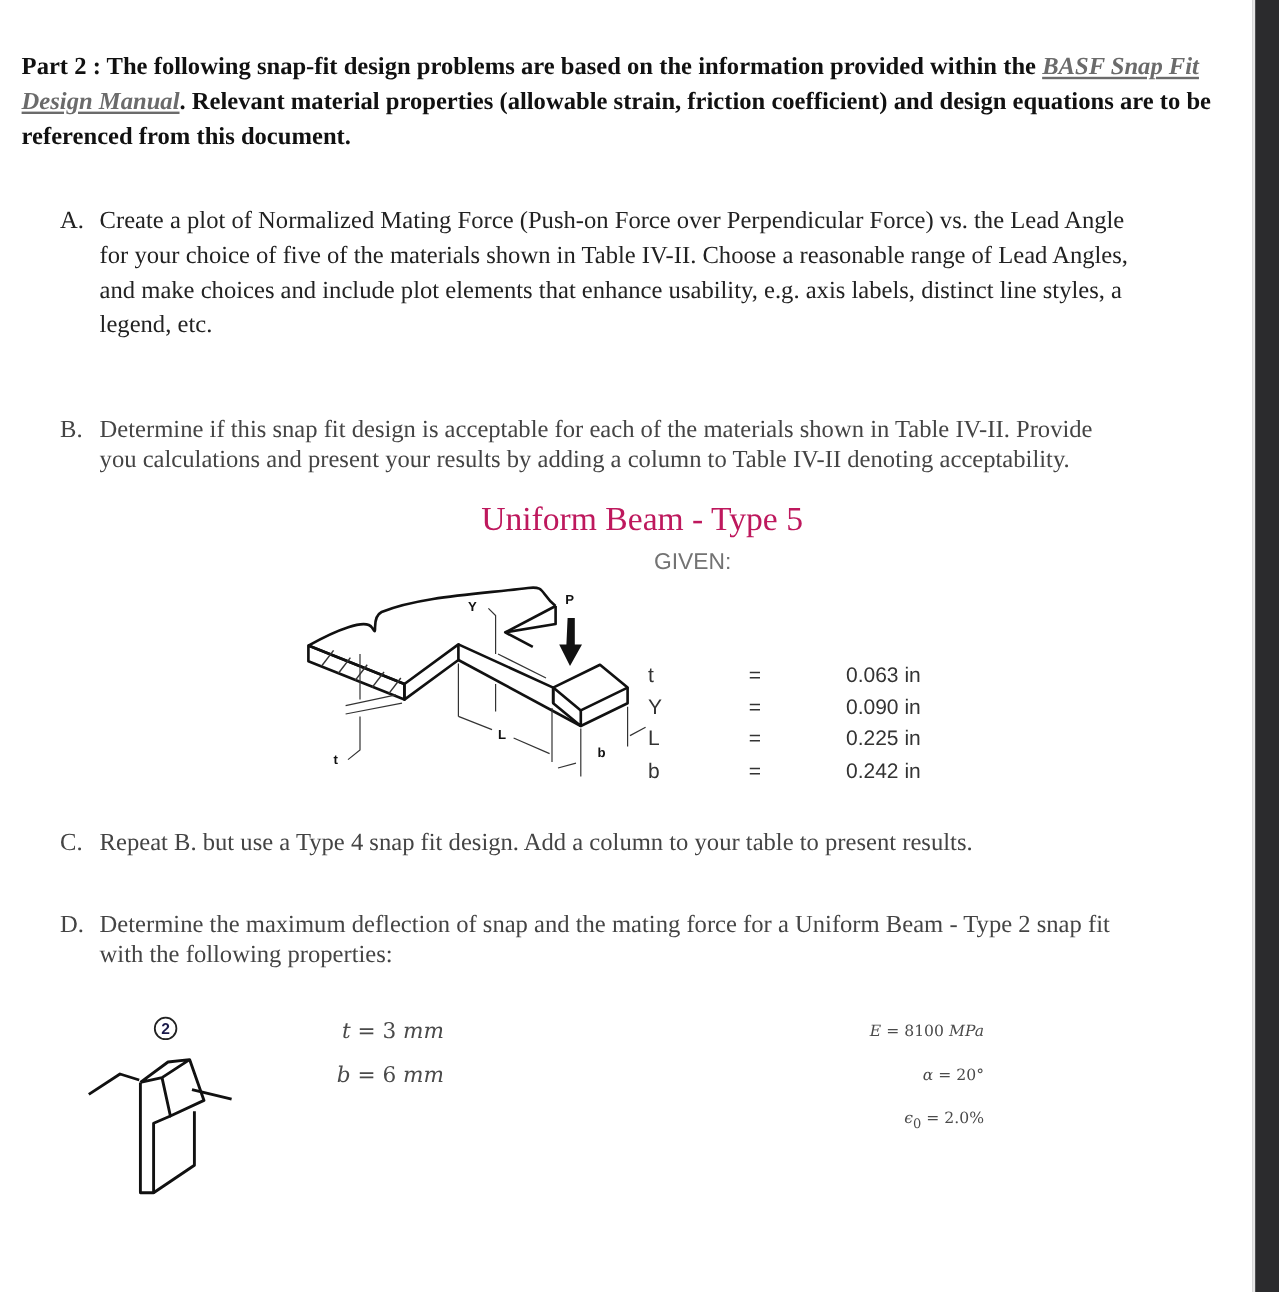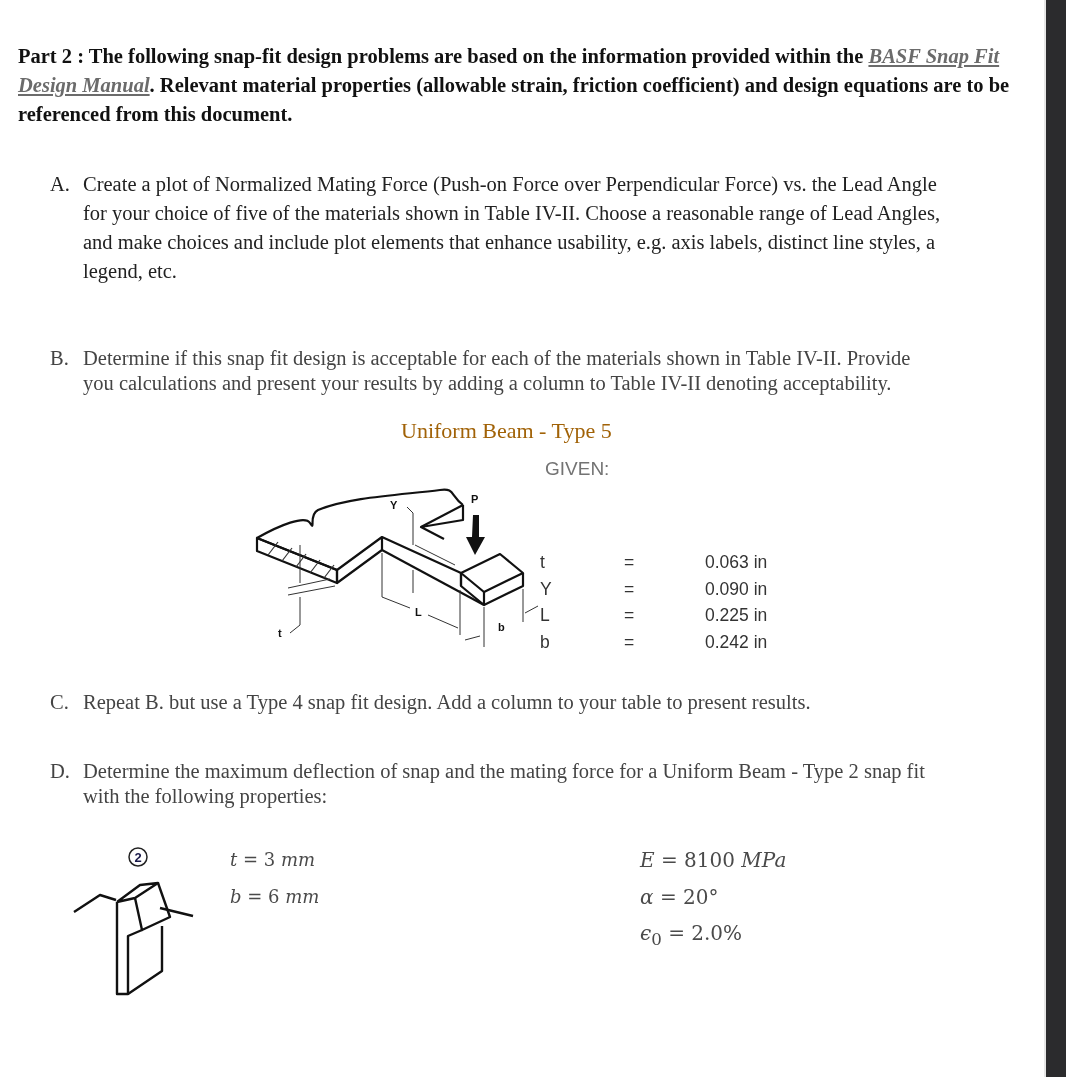--- a/index.html
+++ b/index.html
@@ -18,35 +18,35 @@
   .intro .manual-link { font-style: italic; color: #6b6b6b; text-decoration: underline; text-underline-offset: 2px; }
 
   .q { position: absolute; left: 50px; font-size: 20.5px; line-height: 29px; color: #222; }
   .q .letter { position: absolute; left: 0; top: 0; }
   .q .body { margin-left: 33px; display: block; }
   .q-a { top: 130px; width: 905px; }
   .q-b { top: 306px; width: 880px; line-height: 25px; color: #444; }
   .q-c { top: 648px; width: 900px; color: #444; }
   .q-d { top: 719px; width: 900px; line-height: 25px; color: #444; }
 
-  .fig-title { position: absolute; left: 401px; top: 378px; font-size: 22px; color: #a16207; }
+  .fig-title { position: absolute; left: 401px; top: 378px; font-size: 28px; color: #be185d; }
   .given { position: absolute; left: 545px; top: 418px; font-family: "Liberation Sans", sans-serif; font-size: 19px; color: #737373; }
 
   .beam-fig { position: absolute; left: 250px; top: 445px; }
 
   .given-table { position: absolute; left: 540px; top: 512px; font-family: "Liberation Sans", sans-serif; font-size: 17.5px; color: #333; }
   .given-row { height: 26.5px; position: relative; width: 280px; }
   .given-row .sym { position: absolute; left: 0; }
   .given-row .eq { position: absolute; left: 84px; }
   .given-row .val { position: absolute; left: 165px; }
 
   .type2-fig { position: absolute; left: 72px; top: 806px; }
 
-  .props-left { position: absolute; left: 230px; top: 806px; width: 140px; font-family: "DejaVu Serif", serif; font-size: 18px; color: #4a4a4a; text-align: left; }
-  .props-right { position: absolute; left: 640px; top: 806px; width: 180px; font-family: "DejaVu Serif", serif; font-size: 20px; color: #4a4a4a; text-align: left; }
+  .props-left { position: absolute; left: 230px; top: 806px; width: 140px; font-family: "DejaVu Serif", serif; font-size: 18px; color: #4a4a4a; text-align: right; }
+  .props-right { position: absolute; left: 640px; top: 806px; width: 180px; font-family: "DejaVu Serif", serif; font-size: 13px; color: #4a4a4a; text-align: right; }
   .prop-line { height: 36.5px; line-height: 28px; white-space: nowrap; }
   .prop-line i { font-style: italic; }
 </style>
 </head>
 <body>
 
 <div class="page">
 
   <div class="intro"><span>Part 2 : The following snap-fit design problems are based on the information provided within the </span><span class="manual-link">BASF Snap Fit Design Manual</span><span>. Relevant material properties (allowable strain, friction coefficient) and design equations are to be referenced from this document.</span></div>
 

